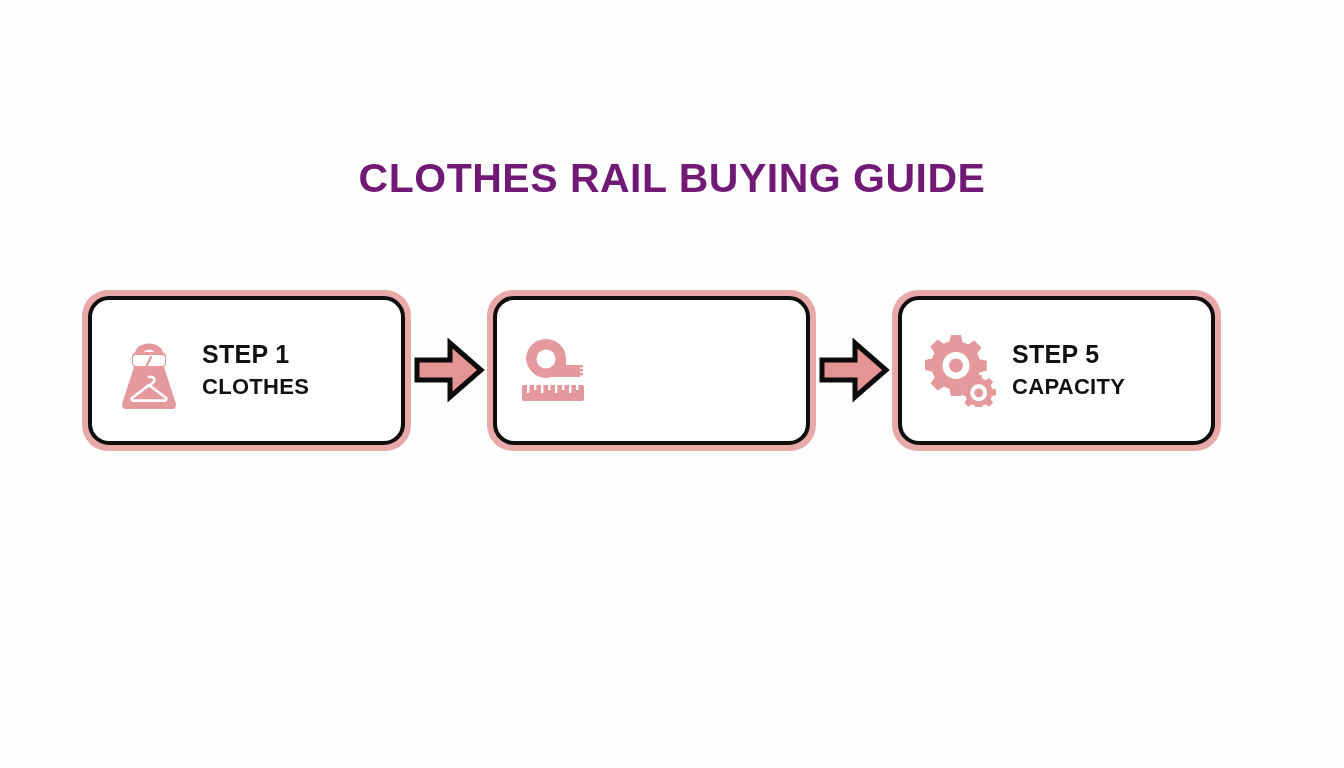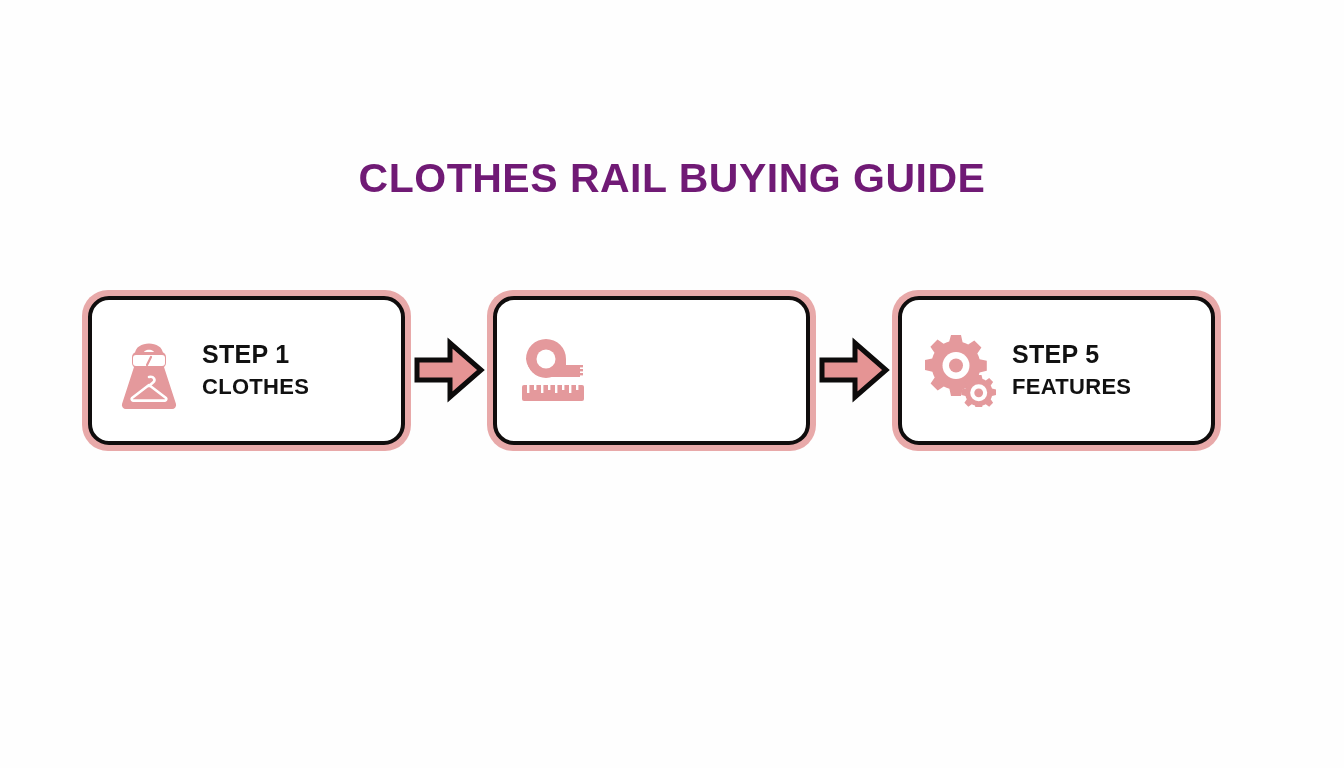--- a/index.html
+++ b/index.html
@@ -203,19 +203,19 @@
 
             <g fill="#e4999c">
               <path d="M54 42 h5.5 l1 4.1 a13 13 0 0 1 3.2 1.3 l3.5 -2.4 l3.9 3.9 l-2.4 3.5 a13 13 0 0 1 1.3 3.2 l4.1 1 v5.5 l-4.1 1 a13 13 0 0 1 -1.3 3.2 l2.4 3.5 l-3.9 3.9 l-3.5 -2.4 a13 13 0 0 1 -3.2 1.3 l-1 4.1 h-5.5 l-1 -4.1 a13 13 0 0 1 -3.2 -1.3 l-3.5 2.4 l-3.9 -3.9 l2.4 -3.5 a13 13 0 0 1 -1.3 -3.2 l-4.1 -1 v-5.5 l4.1 -1 a13 13 0 0 1 1.3 -3.2 l-2.4 -3.5 l3.9 -3.9 l3.5 2.4 a13 13 0 0 1 3.2 -1.3 Z"></path>
             </g>
             <circle cx="56.7" cy="59.8" r="8.5" fill="#ffffff"></circle>
             <circle cx="56.7" cy="59.8" r="4.4" fill="#e4999c"></circle>
           </svg>
         </div>
         <div class="step-text">
           <div class="step-label">STEP 5</div>
-          <div class="step-name">FEATURES</div>
+          <div class="step-name">CAPACITY</div>
         </div>
       </div>
     </div>
 
   </div>
 </div>
 
 </body></html>

